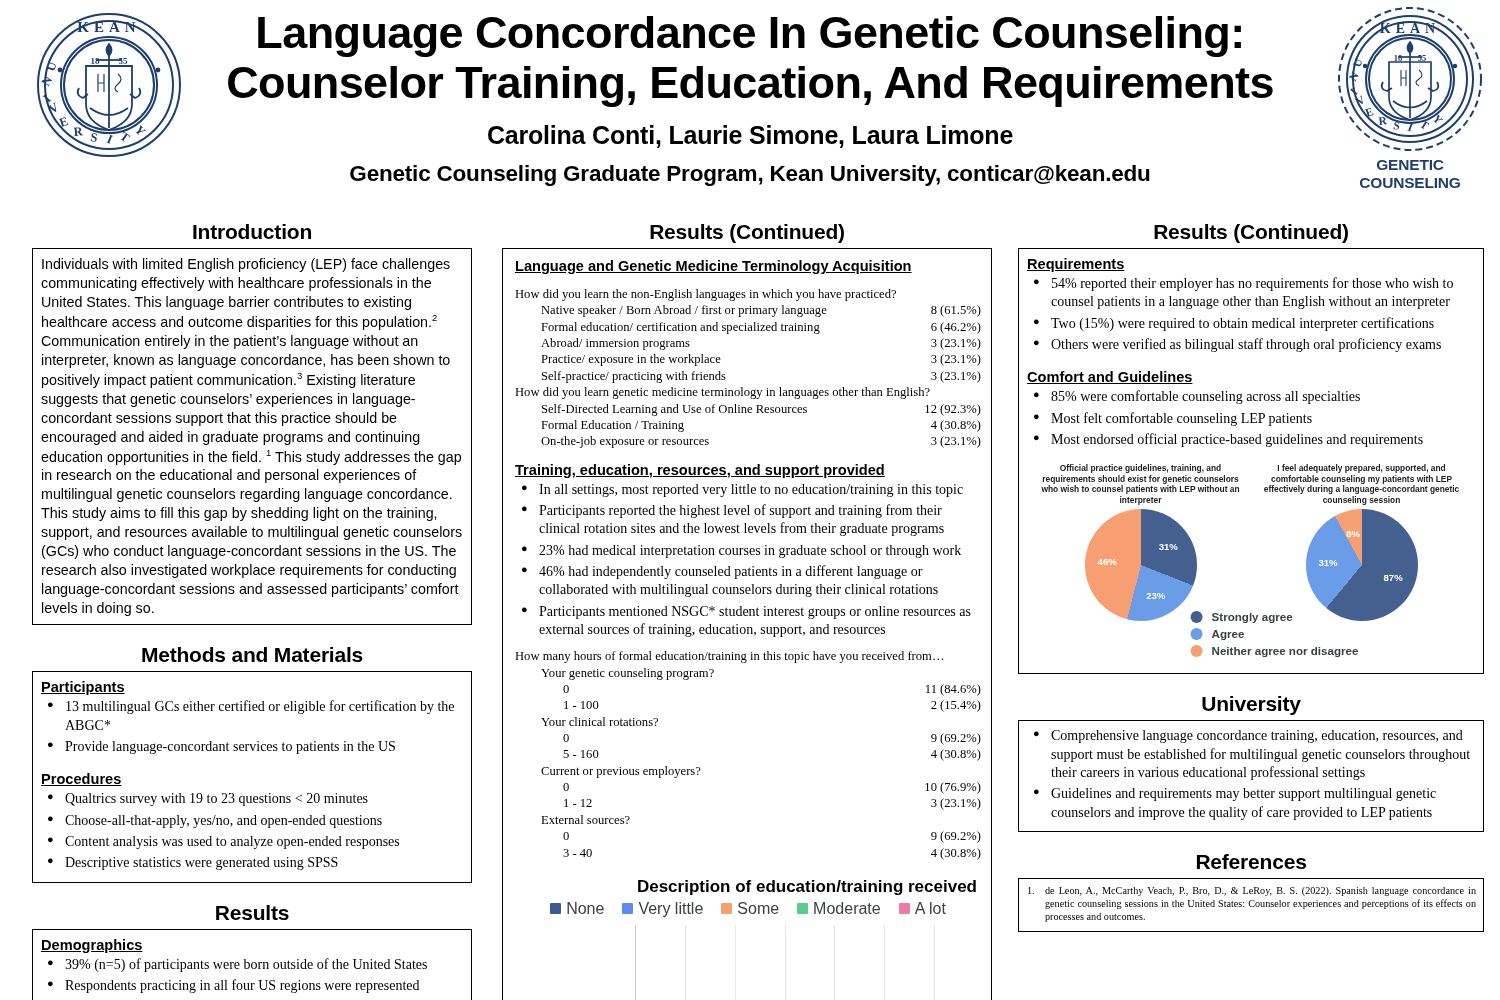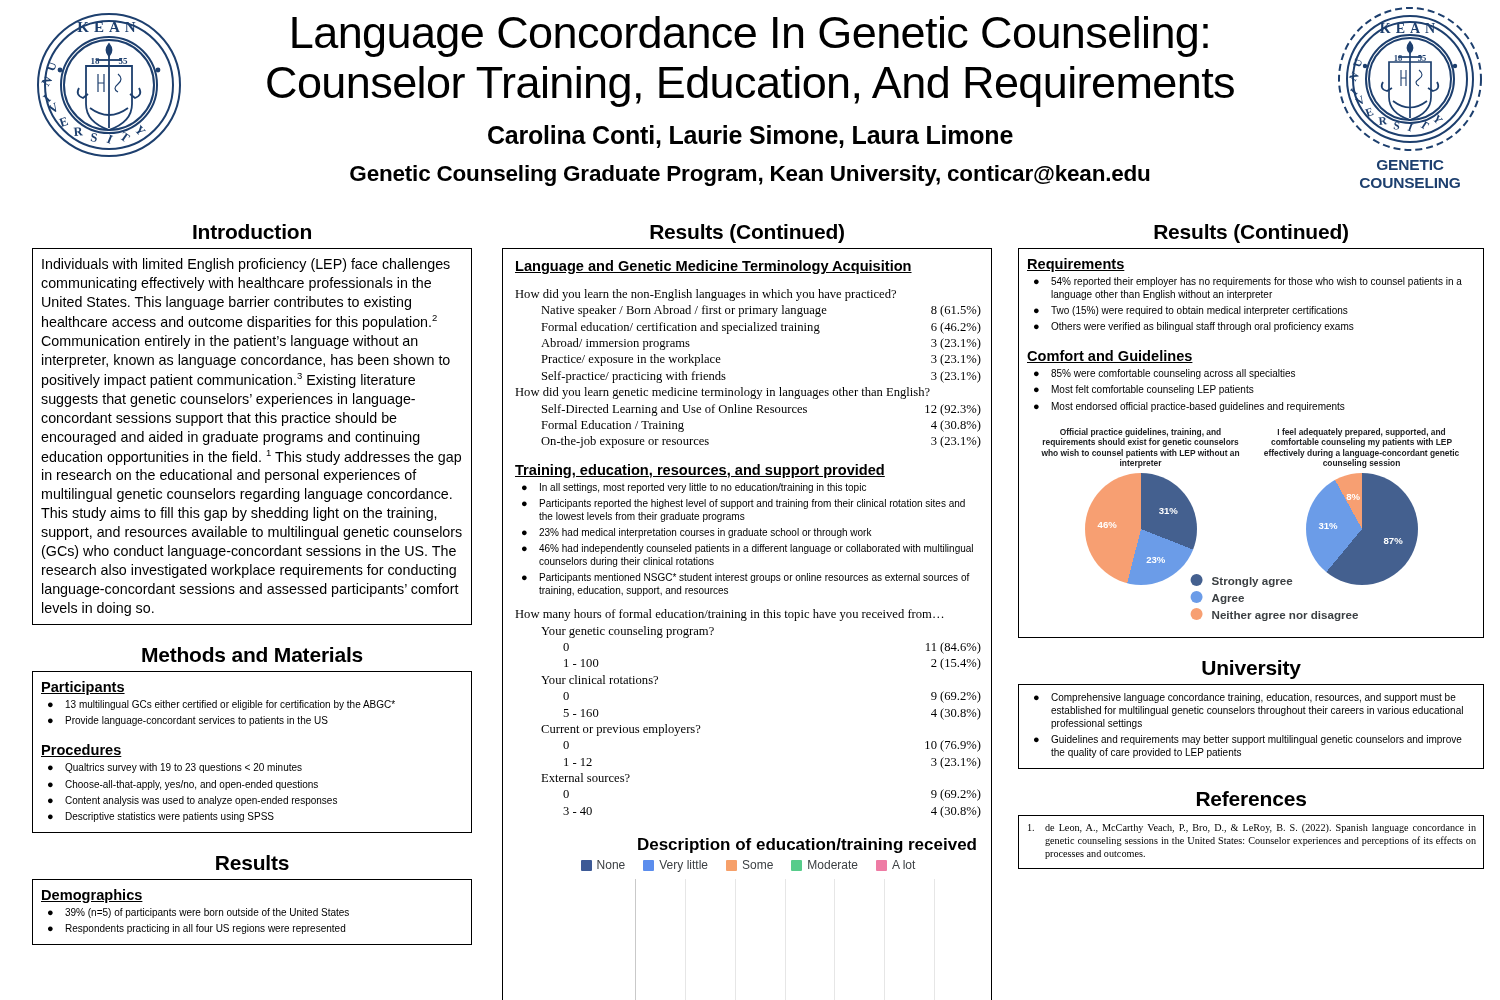--- a/index.html
+++ b/index.html
@@ -46,21 +46,21 @@
   }
   .title-block {
     position: absolute;
     left: 190px;
     right: 190px;
     top: 8px;
     text-align: center;
   }
   .poster-title {
     font-size: 45px;
-    font-weight: normal;
+    font-weight: bold;
     line-height: 1.12;
     letter-spacing: -0.6px;
     margin: 0;
   }
   .authors {
     font-size: 25px;
     font-weight: bold;
     margin-top: 12px;
     letter-spacing: -0.2px;
   }
@@ -122,25 +122,26 @@
     display: inline-block;
   }
   .subhead.spaced { margin-top: 12px; }
 
   ul.bullets {
     margin: 0 0 0 0;
     padding-left: 22px;
     list-style: none;
   }
   ul.bullets li {
-    font-size: 10px;
+    font-size: 14px;
     line-height: 1.31;
     margin: 0 0 3px 0;
     position: relative;
     padding-left: 2px;
+    font-family: Liberation Serif, serif;
   }
   ul.bullets li:before {
     content: "\25CF";
     position: absolute;
     left: -16px;
     top: -1px;
     font-size: 11px;
   }
 
   
@@ -178,21 +179,21 @@
   .chart-legend {
     display: flex;
     justify-content: center;
     gap: 18px;
     margin-bottom: 7px;
   }
   .chart-legend .item {
     display: flex;
     align-items: center;
     gap: 5px;
-    font-size: 12px;
+    font-size: 16px;
     color: #3c4043;
   }
   .chart-legend .swatch {
     width: 11px; height: 11px; border-radius: 1px;
   }
   .plot {
     position: relative;
     height: 168px;
     margin: 0 10px 0 0;
   }
@@ -432,21 +433,21 @@
       <div class="subhead">Participants</div>
       <ul class="bullets">
         <li>13 multilingual GCs either certified or eligible for certification by the ABGC*</li>
         <li>Provide language-concordant services to patients in the US</li>
       </ul>
       <div class="subhead spaced">Procedures</div>
       <ul class="bullets">
         <li>Qualtrics survey with 19 to 23 questions &lt; 20 minutes</li>
         <li>Choose-all-that-apply, yes/no, and open-ended questions</li>
         <li>Content analysis was used to analyze open-ended responses</li>
-        <li>Descriptive statistics were patients using SPSS</li>
+        <li>Descriptive statistics were generated using SPSS</li>
       </ul>
     </div>
 
     <h2 class="section-title">Results</h2>
     <div class="panel">
       <div class="subhead">Demographics</div>
       <ul class="bullets">
         <li>39% (n=5) of participants were born outside of the United States</li>
         <li>Respondents practicing in all four US regions were represented</li>
       </ul>

